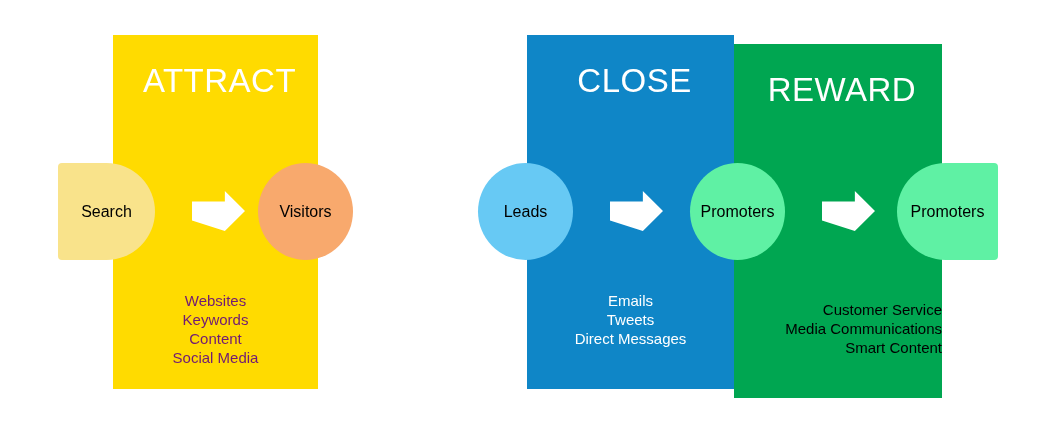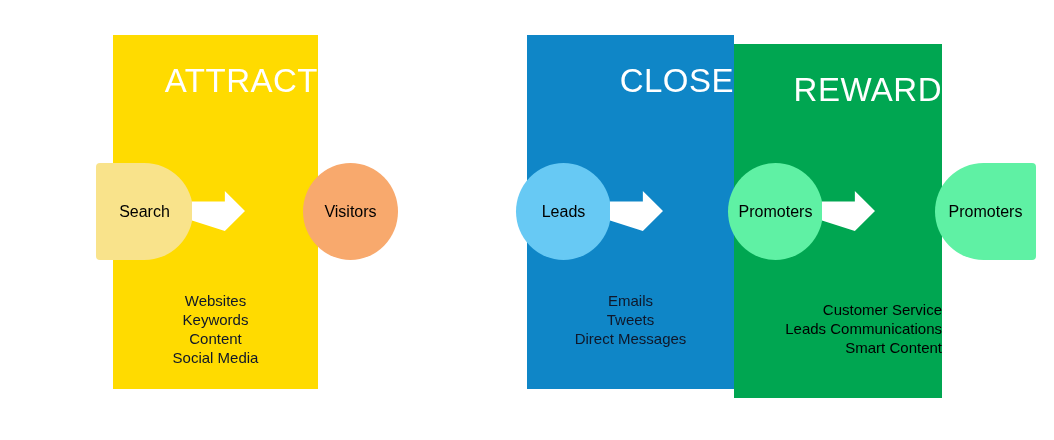--- a/index.html
+++ b/index.html
@@ -14,21 +14,21 @@
   .panel { position: absolute; top: 35px; height: 354px; }
   .p0 { left: 113px; width: 205px; }
   .p1 { left: 321px; width: 204px; }
   .p2 { left: 527px; width: 207px; }
   .p3 { left: 734px; width: 208px; }
 
   .stage-title {
     margin: 0;
     position: absolute;
     top: 26px; left: 8px; right: 0;
-    text-align: right;
+    text-align: center;
     font-size: 33px;
     line-height: 40px;
     font-weight: 400;
     letter-spacing: 0.5px;
     color: #ffffff;
   }
   .stage-items {
     position: absolute;
     top: 256px; left: 0; right: 0;
     text-align: center;
@@ -41,24 +41,23 @@
     position: absolute;
     top: 163px;
     height: 97px;
     border-radius: 50%;
     display: flex;
     align-items: center;
     justify-content: center;
     font-size: 16px;
     color: #000000;
     text-align: center;
-    margin-left: 38px;
   }
   .n0 { left: 58px;  width: 97px;  border-radius: 4px 48.5px 48.5px 4px; }
-  .n1 { left: 265px; width: 95px; }
+  .n1 { left: 258px; width: 95px; }
   .n2 { left: 478px; width: 95px; }
   .n3 { left: 690px; width: 95px; }
   .n4 { left: 897px; width: 101px; border-radius: 48.5px 4px 4px 48.5px; }
 
   .arrow {
     position: absolute;
     top: 191px;
     width: 53px;
     height: 40px;
     clip-path: polygon(0 26%, 62% 26%, 62% 0, 100% 50%, 62% 100%, 0 74%);
@@ -68,43 +67,43 @@
   .a2 { left: 610px; }
   .a3 { left: 822px; }
 </style>
 </head>
 <body>
 
 <div class="canvas">
 
   <section class="panel p0" style="background: rgb(255, 219, 0);">
     <h2 class="stage-title" style="color: rgb(255, 255, 255);">ATTRACT</h2>
-    <div class="stage-items" style="color: #0f172a;">
+    <div class="stage-items" style="color: #701a75;">
       <div>Websites</div>
       <div>Keywords</div>
       <div>Content</div>
       <div>Social Media</div>
     </div>
   </section>
 
 
   <section class="panel p2" style="background: rgb(15, 134, 199);">
     <h2 class="stage-title" style="color: rgb(255, 255, 255);">CLOSE</h2>
-    <div class="stage-items" style="color: #0f172a;">
+    <div class="stage-items" style="color: #ffffff;">
       <div>Emails</div>
       <div>Tweets</div>
       <div>Direct Messages</div>
     </div>
   </section>
 
   <section class="panel p3" style="background: rgb(0, 166, 81); margin-top: 9px;">
     <h2 class="stage-title" style="color: rgb(255, 255, 255);">REWARD</h2>
     <div class="stage-items" style="color: rgb(0, 0, 0); text-align: right;">
       <div>Customer Service</div>
-      <div>Leads Communications</div>
+      <div>Media Communications</div>
       <div>Smart Content</div>
     </div>
   </section>
 
   <div class="node n0" style="background: rgb(249, 227, 139);">
     <span>Search</span>
   </div>
   <div class="node n1" style="background: rgb(248, 169, 109);">
     <span>Visitors</span>
   </div>

